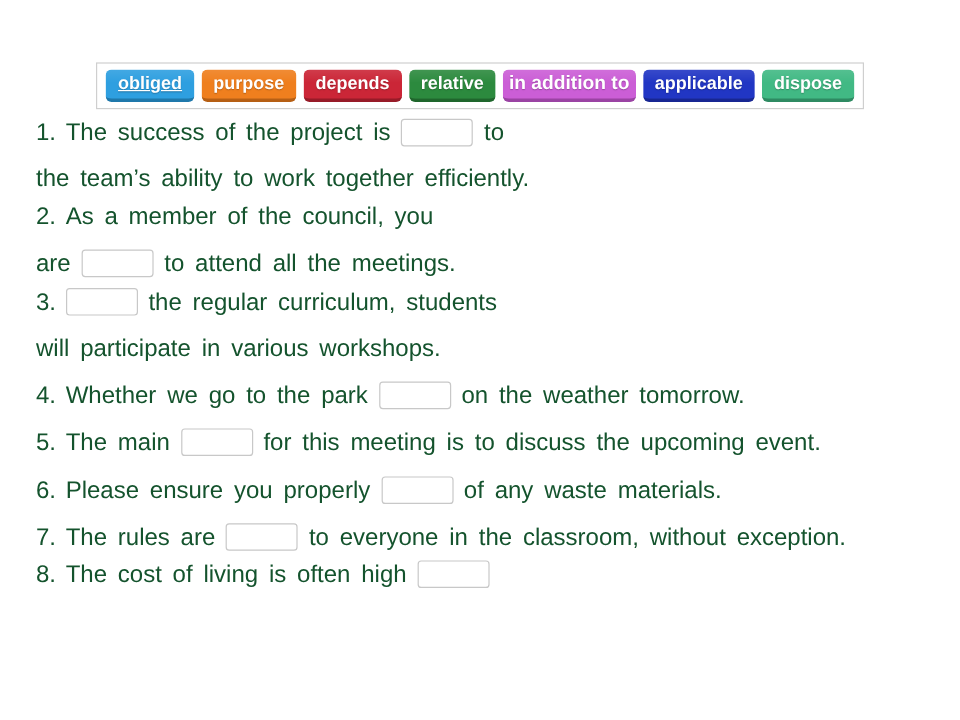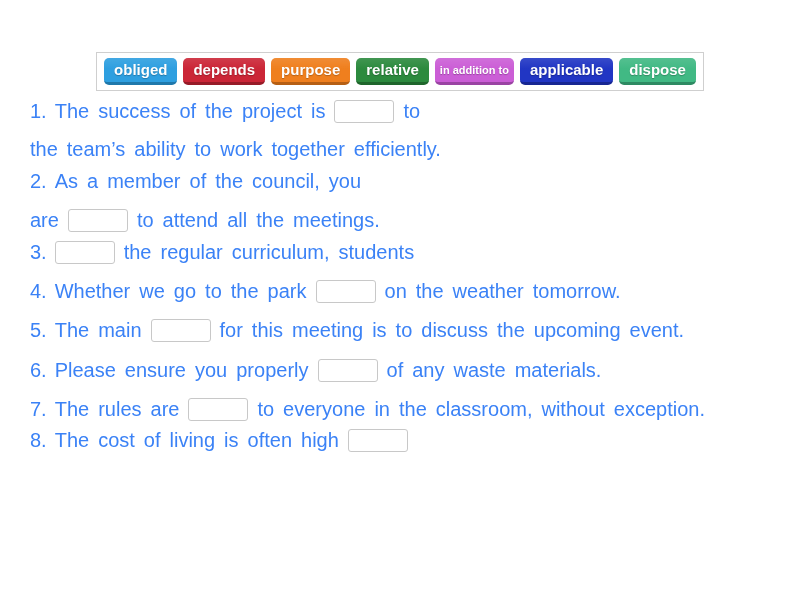--- a/index.html
+++ b/index.html
@@ -31,32 +31,32 @@
     border-radius: 5px;
     color: #ffffff;
     font-size: 15px;
     font-weight: 700;
     text-shadow: 0 1px 1px rgba(0,0,0,0.25);
     cursor: pointer;
     white-space: nowrap;
     background-image: linear-gradient(rgba(255,255,255,0.10), rgba(0,0,0,0) 45%);
   }
   .chip.small {
-    font-size: 11px;
+    font-size: 16px;
     padding: 0 5px;
     line-height: 24px;
   }
   .content {
     margin: 7px 0 0 30px;
   }
   .line {
     white-space: nowrap;
     line-height: 26px;
     font-size: 20px;
-    color: #3b82f6;
+    color: #14532d;
   }
   .tok {
     display: inline-block;
     margin-right: 9px;
   }
   .num {
     display: inline-block;
     margin-right: 8px;
   }
   .blank {
@@ -69,34 +69,35 @@
     vertical-align: middle;
     margin-right: 9px;
     margin-top: -3px;
   }
 </style>
 </head>
 <body>
 
 <div class="bank-wrap">
   <div class="bank" id="bank">
-      <div class="chip" style="background: linear-gradient(rgba(255, 255, 255, 0.1), rgba(0, 0, 0, 0) 45%) rgb(46, 159, 224); border-bottom: 3px solid rgb(31, 120, 171);">obliged</div>
+      <div class="chip" style="background: linear-gradient(rgba(255, 255, 255, 0.1), rgba(0, 0, 0, 0) 45%) rgb(46, 159, 224); border-bottom: 3px solid rgb(31, 120, 171); text-decoration: underline;">obliged</div>
+      <div class="chip" style="background: linear-gradient(rgba(255, 255, 255, 0.1), rgba(0, 0, 0, 0) 45%) rgb(239, 127, 30); border-bottom: 3px solid rgb(182, 95, 20);">purpose</div>
       <div class="chip" style="background: linear-gradient(rgba(255, 255, 255, 0.1), rgba(0, 0, 0, 0) 45%) rgb(203, 38, 55); border-bottom: 3px solid rgb(151, 27, 40);">depends</div>
-      <div class="chip" style="background: linear-gradient(rgba(255, 255, 255, 0.1), rgba(0, 0, 0, 0) 45%) rgb(239, 127, 30); border-bottom: 3px solid rgb(182, 95, 20);">purpose</div>
       <div class="chip" style="background: linear-gradient(rgba(255, 255, 255, 0.1), rgba(0, 0, 0, 0) 45%) rgb(44, 138, 62); border-bottom: 3px solid rgb(31, 102, 44);">relative</div>
       <div class="chip small" style="background: linear-gradient(rgba(255, 255, 255, 0.1), rgba(0, 0, 0, 0) 45%) rgb(203, 94, 214); border-bottom: 3px solid rgb(154, 67, 163);">in addition to</div>
       <div class="chip" style="background: linear-gradient(rgba(255, 255, 255, 0.1), rgba(0, 0, 0, 0) 45%) rgb(33, 54, 196); border-bottom: 3px solid rgb(23, 38, 146);">applicable</div>
       <div class="chip" style="background: linear-gradient(rgba(255, 255, 255, 0.1), rgba(0, 0, 0, 0) 45%) rgb(65, 185, 132); border-bottom: 3px solid rgb(46, 138, 98);">dispose</div>
     </div>
 </div>
 
 <div class="content" id="content">
     <div class="line" style="margin-bottom: 12px;"><span class="num">1.</span><span class="tok">The</span><span class="tok">success</span><span class="tok">of</span><span class="tok">the</span><span class="tok">project</span><span class="tok">is</span><span class="blank"></span><span class="tok">to</span></div>
     <div class="line" style="margin-bottom: 6px;"><span class="tok">the</span><span class="tok">team’s</span><span class="tok">ability</span><span class="tok">to</span><span class="tok">work</span><span class="tok">together</span><span class="tok">efficiently.</span></div>
     <div class="line" style="margin-bottom: 13px;"><span class="num">2.</span><span class="tok">As</span><span class="tok">a</span><span class="tok">member</span><span class="tok">of</span><span class="tok">the</span><span class="tok">council,</span><span class="tok">you</span></div>
     <div class="line" style="margin-bottom: 6px;"><span class="tok">are</span><span class="blank"></span><span class="tok">to</span><span class="tok">attend</span><span class="tok">all</span><span class="tok">the</span><span class="tok">meetings.</span></div>
     <div class="line" style="margin-bottom: 13px;"><span class="num">3.</span><span class="blank"></span><span class="tok">the</span><span class="tok">regular</span><span class="tok">curriculum,</span><span class="tok">students</span></div>
+    <div class="line" style="margin-bottom: 13px;"><span class="tok">will</span><span class="tok">participate</span><span class="tok">in</span><span class="tok">various</span><span class="tok">workshops.</span></div>
     <div class="line" style="margin-bottom: 13px;"><span class="num">4.</span><span class="tok">Whether</span><span class="tok">we</span><span class="tok">go</span><span class="tok">to</span><span class="tok">the</span><span class="tok">park</span><span class="blank"></span><span class="tok">on</span><span class="tok">the</span><span class="tok">weather</span><span class="tok">tomorrow.</span></div>
     <div class="line" style="margin-bottom: 14px;"><span class="num">5.</span><span class="tok">The</span><span class="tok">main</span><span class="blank"></span><span class="tok">for</span><span class="tok">this</span><span class="tok">meeting</span><span class="tok">is</span><span class="tok">to</span><span class="tok">discuss</span><span class="tok">the</span><span class="tok">upcoming</span><span class="tok">event.</span></div>
     <div class="line" style="margin-bottom: 13px;"><span class="num">6.</span><span class="tok">Please</span><span class="tok">ensure</span><span class="tok">you</span><span class="tok">properly</span><span class="blank"></span><span class="tok">of</span><span class="tok">any</span><span class="tok">waste</span><span class="tok">materials.</span></div>
     <div class="line" style="margin-bottom: 5px;"><span class="num">7.</span><span class="tok">The</span><span class="tok">rules</span><span class="tok">are</span><span class="blank"></span><span class="tok">to</span><span class="tok">everyone</span><span class="tok">in</span><span class="tok">the</span><span class="tok">classroom,</span><span class="tok">without</span><span class="tok">exception.</span></div>
     <div class="line" style="margin-bottom: 5px;"><span class="num">8.</span><span class="tok">The</span><span class="tok">cost</span><span class="tok">of</span><span class="tok">living</span><span class="tok">is</span><span class="tok">often</span><span class="tok">high</span><span class="blank"></span></div>
   </div>
 
 </body></html>

